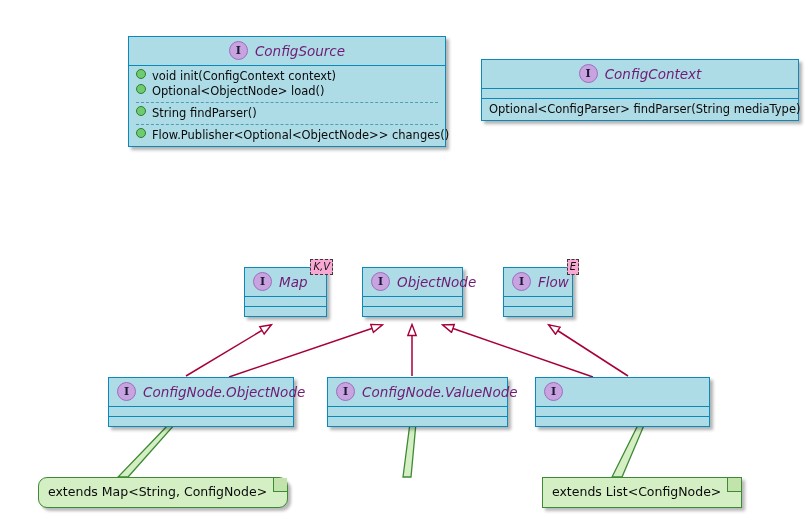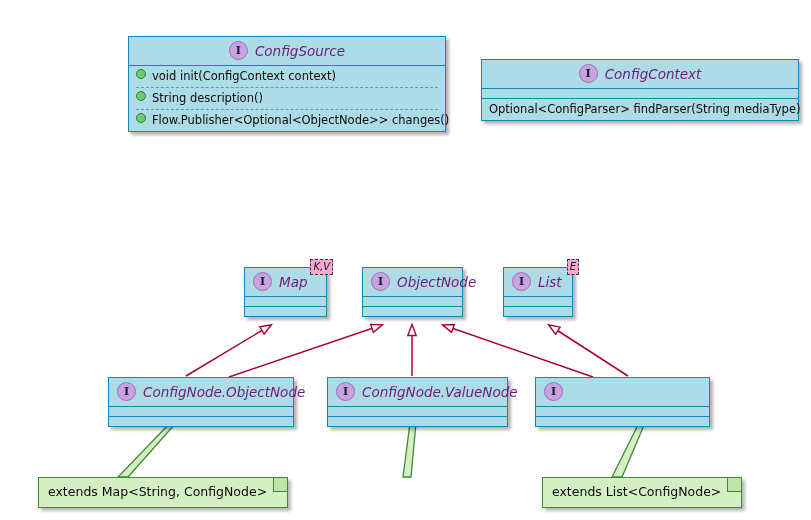--- a/index.html
+++ b/index.html
@@ -175,24 +175,28 @@
     <div class="uml-header">
       <span class="iface-icon">I</span>
       <span class="uml-title">ConfigSource</span>
     </div>
     <div class="uml-sep"></div>
     <div class="uml-compartment">
       <div class="member">
         <span class="vis-dot"></span>
         <span>void init(ConfigContext context)</span>
       </div>
+      <div class="member">
+        <span class="vis-dot"></span>
+        <span>Optional&lt;ObjectNode&gt; load()</span>
+      </div>
       <div class="dashed-sep"></div>
       <div class="member">
         <span class="vis-dot"></span>
-        <span>String description()</span>
+        <span>String findParser()</span>
       </div>
       <div class="dashed-sep"></div>
       <div class="member">
         <span class="vis-dot"></span>
         <span>Flow.Publisher&lt;Optional&lt;ObjectNode&gt;&gt; changes()</span>
       </div>
     </div>
   </div>
 
   <div class="uml-box" style="left:481px; top:59px; width:318px;">
@@ -229,21 +233,21 @@
     </div>
     <div class="uml-sep"></div>
     <div class="uml-compartment empty"></div>
     <div class="uml-sep"></div>
     <div class="uml-compartment empty"></div>
   </div>
 
   <div class="uml-box" style="left:503px; top:267px; width:70px;">
     <div class="uml-header" style="justify-content:flex-start;">
       <span class="iface-icon">I</span>
-      <span class="uml-title">List</span>
+      <span class="uml-title">Flow</span>
       <span class="generic-badge">E</span>
     </div>
     <div class="uml-sep"></div>
     <div class="uml-compartment empty"></div>
     <div class="uml-sep"></div>
     <div class="uml-compartment empty"></div>
   </div>
 
   <div class="uml-box" style="left:108px; top:377px; width:186px;">
     <div class="uml-header" style="justify-content:flex-start;">
@@ -270,21 +274,21 @@
   <div class="uml-box" style="left:535px; top:377px; width:175px;">
     <div class="uml-header" style="justify-content:flex-start;">
       <span class="iface-icon">I</span>
     </div>
     <div class="uml-sep"></div>
     <div class="uml-compartment empty"></div>
     <div class="uml-sep"></div>
     <div class="uml-compartment empty"></div>
   </div>
 
-  <div class="uml-note" style="left:38px; top:477px;">
+  <div class="uml-note" style="left:38px; top:477px;border-radius:9px;">
     <span class="note-fold"></span>
     <span>extends Map&lt;String, ConfigNode&gt;</span>
   </div>
 
 
   <div class="uml-note" style="left:542px; top:477px;">
     <span class="note-fold"></span>
     <span>extends List&lt;ConfigNode&gt;</span>
   </div>
 

